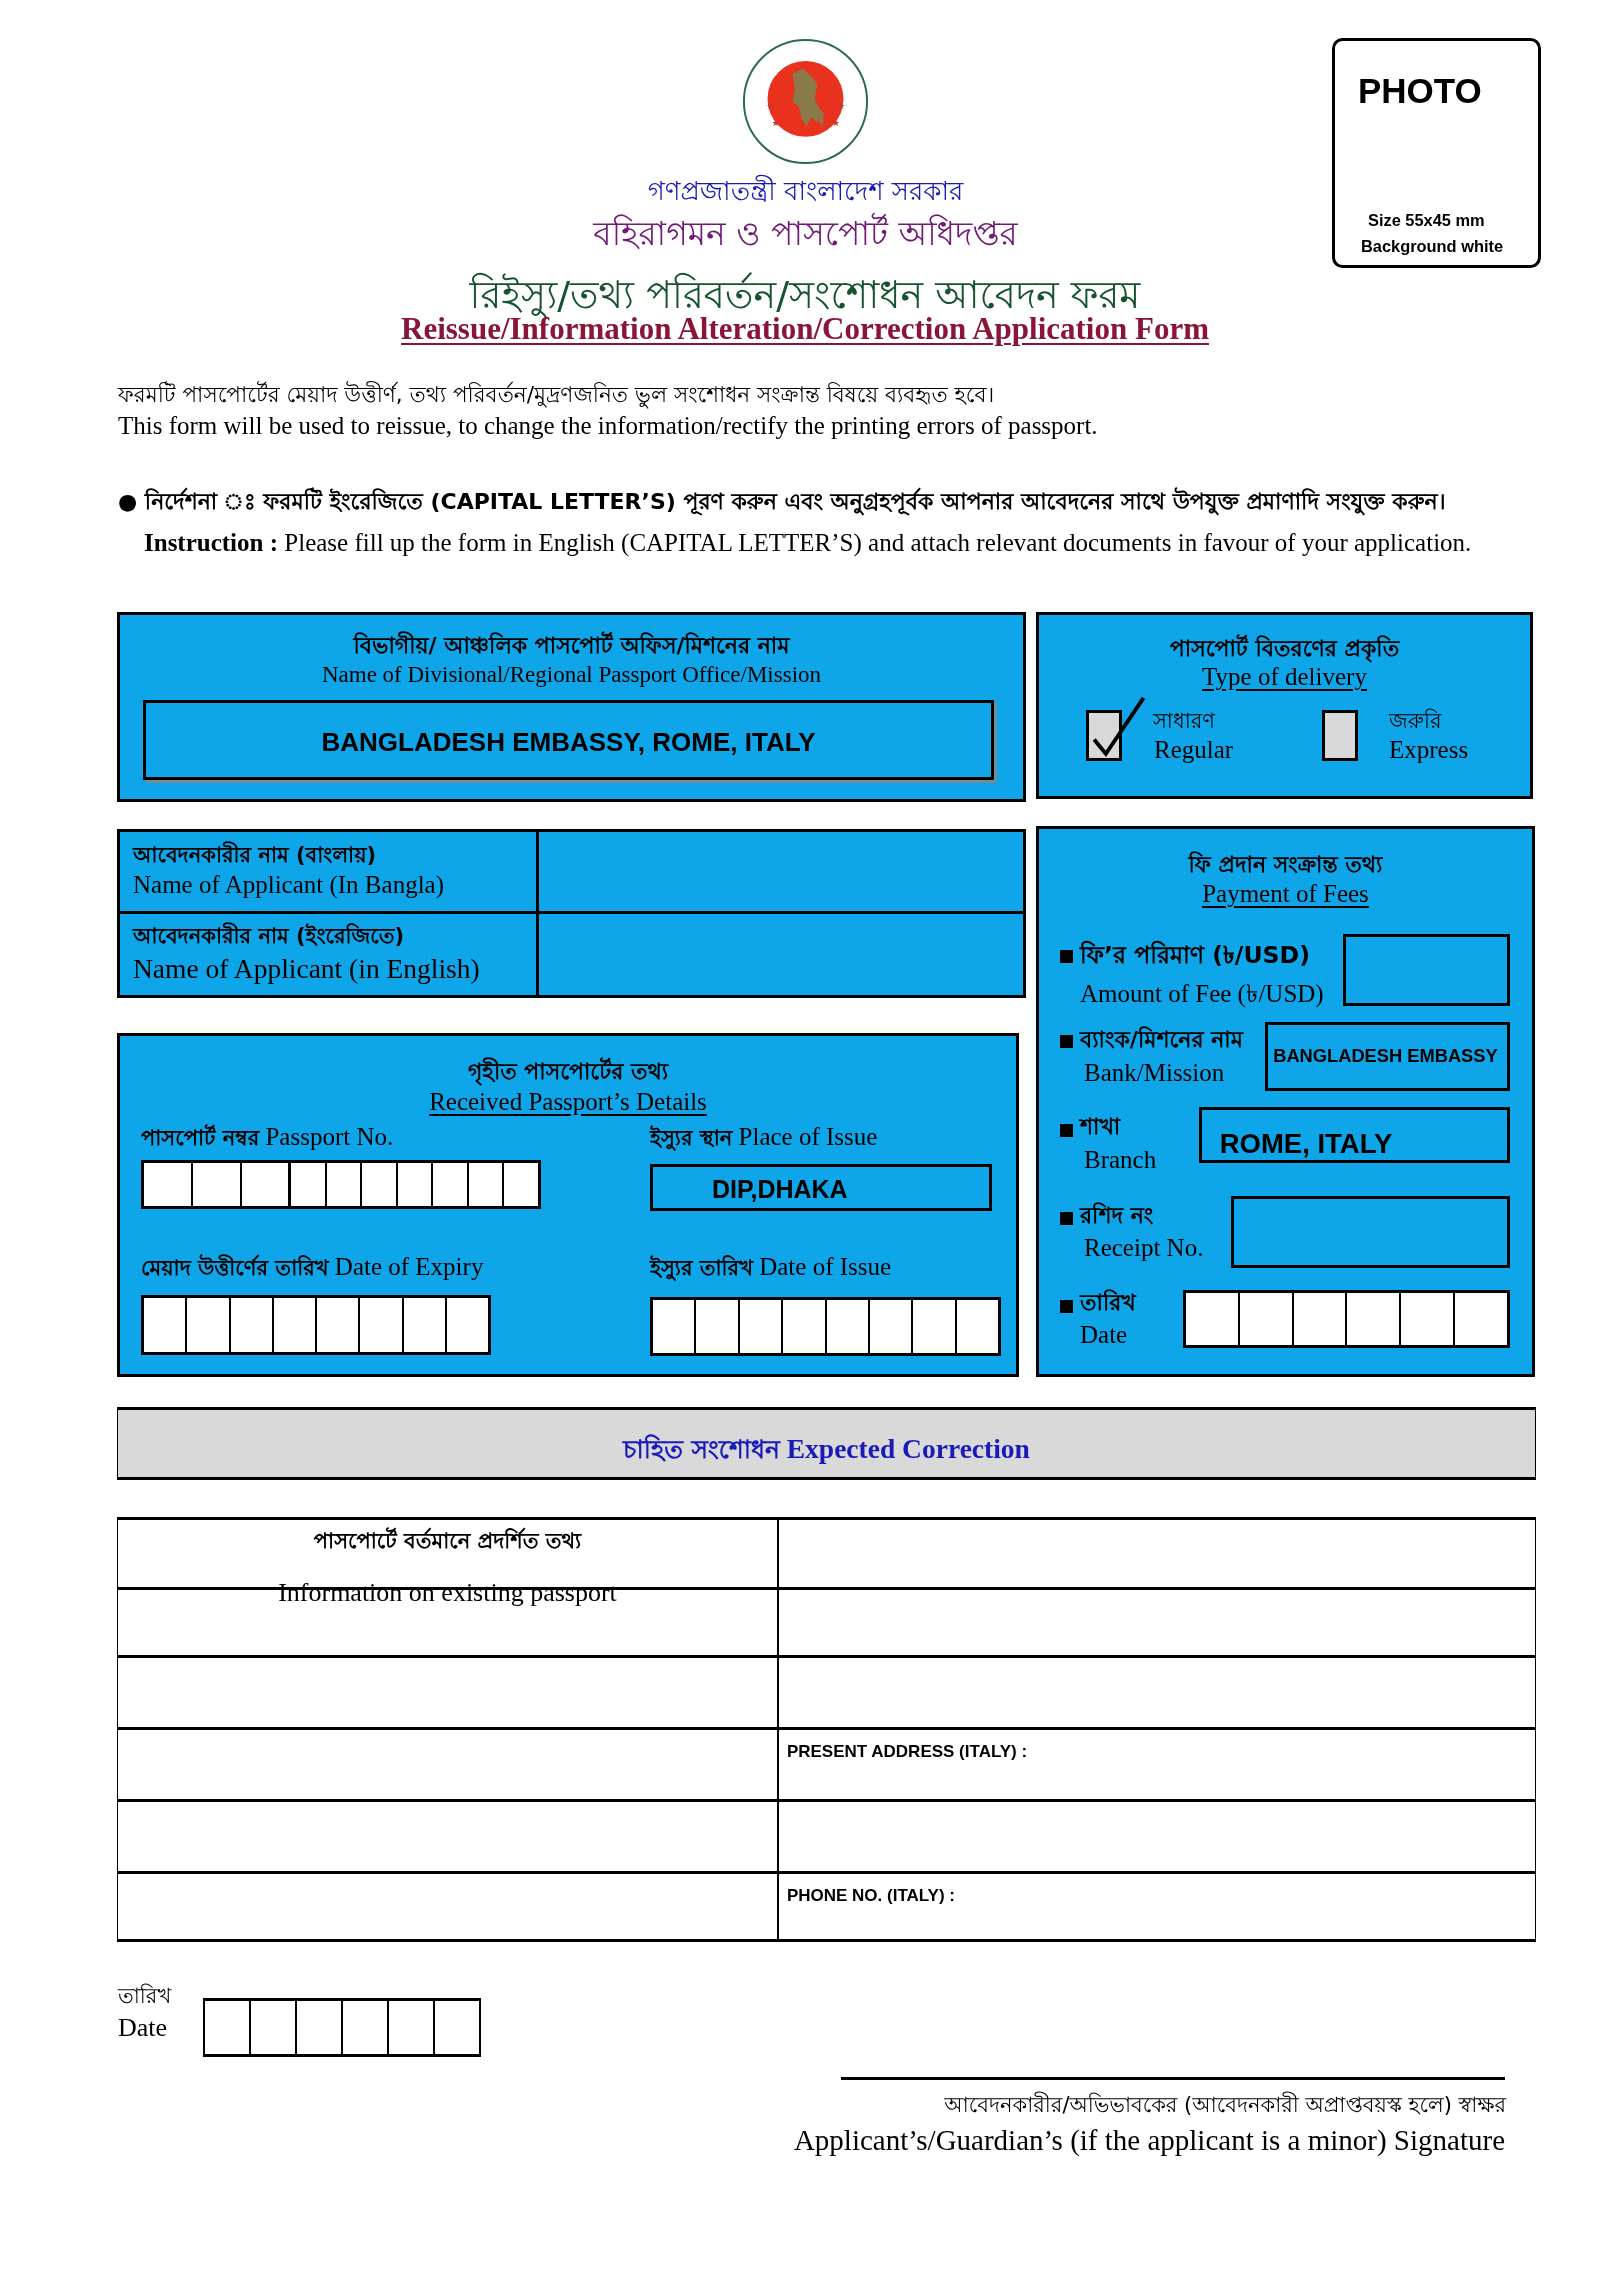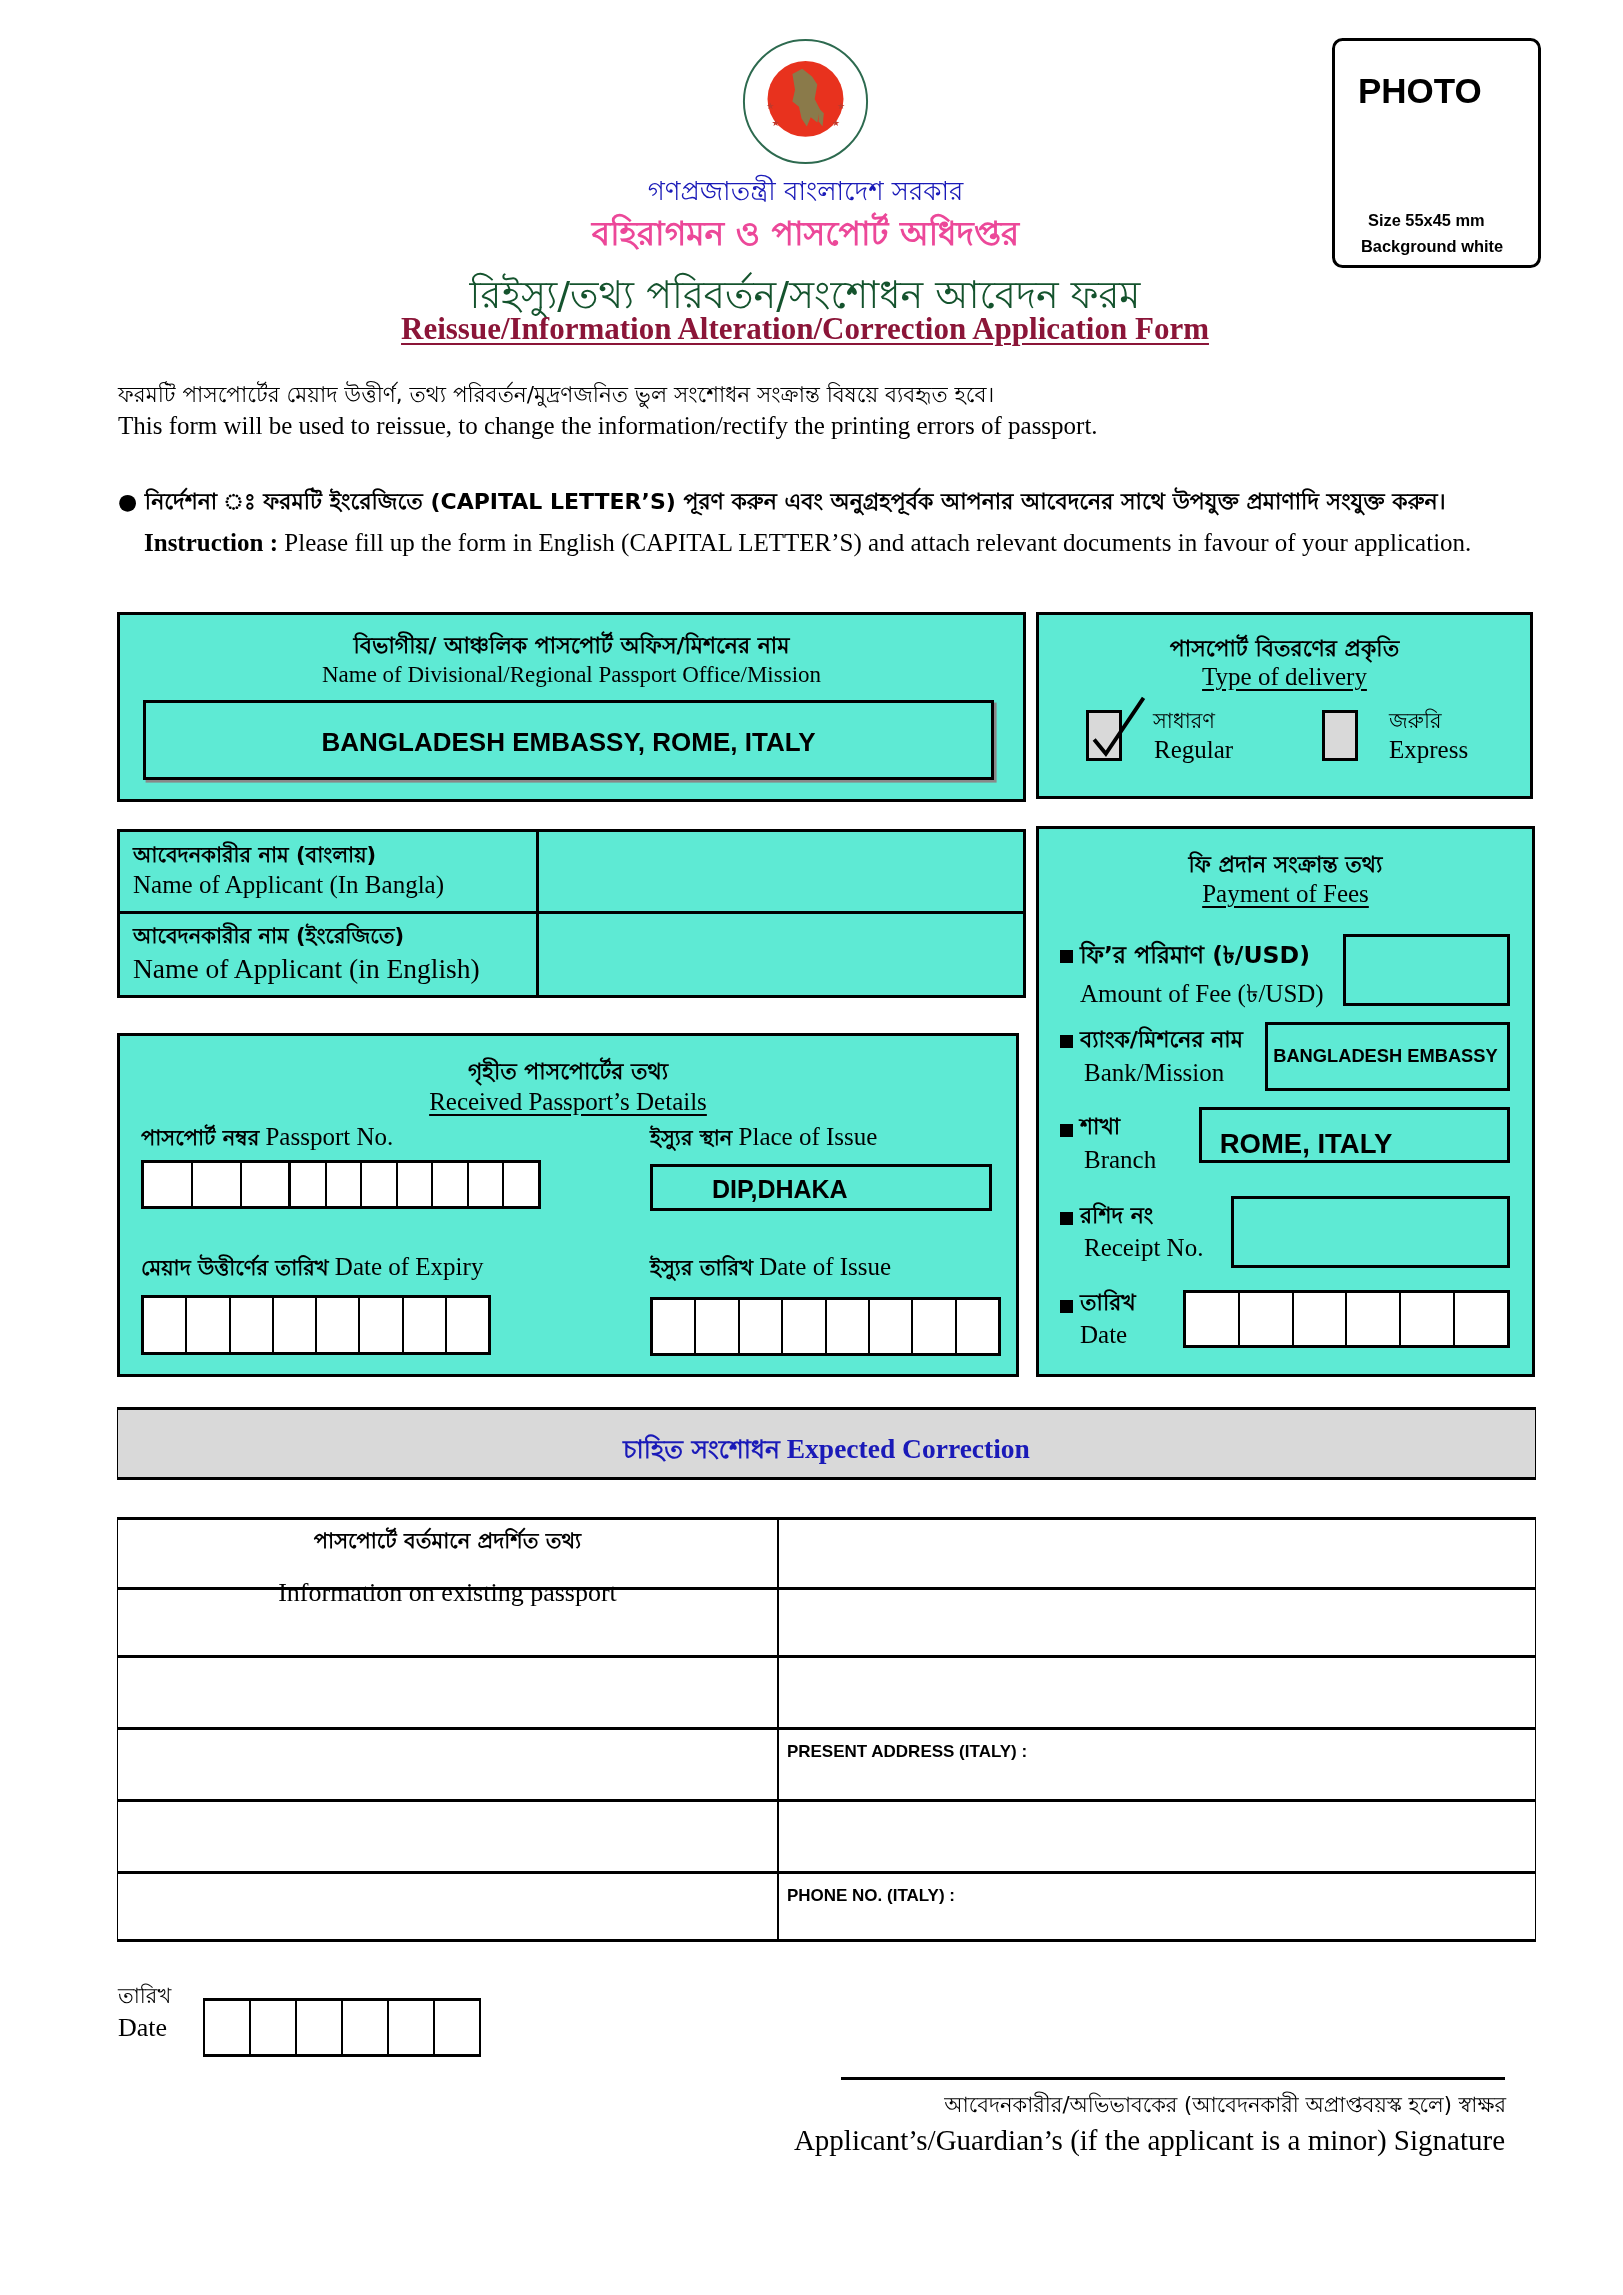--- a/index.html
+++ b/index.html
@@ -1,21 +1,21 @@
 <!DOCTYPE html>
 <html style="font-size:10.5px"><head>
 <meta charset="utf-8">
 <style>
   html, body { margin:0; padding:0; background:#ffffff; }
   body { width:1624px; height:2295px; position:relative; overflow:hidden; font-family:"Liberation Serif", serif; color:#000; }
   .abs { position:absolute; }
   .serif { font-family:"Liberation Serif", serif; }
   .sans { font-family:"Liberation Sans", sans-serif; }
   .bn { font-family:"DejaVu Sans", sans-serif; }
-  .box { position:absolute; border:3.3px solid #000; box-sizing:border-box; background:#5eead4; }
+  .box { position:absolute; border:3.3px solid #000; box-sizing:border-box; background:#0ea5e9; }
   .center { text-align:center; }
   .u { text-decoration:underline; text-underline-offset:3.9px; text-decoration-thickness:2px; }
   .cells { position:absolute; display:flex; border:3.3px solid #000; box-sizing:border-box; background:#fff; }
   .cells .cell { flex:1; border-right:2.6px solid #000; box-sizing:border-box; }
   .cells .cell:last-child { border-right:none; }
   .sq { position:absolute; width:13px; height:13px; background:#000; }
   .filltext { font-family:"Liberation Sans", sans-serif; font-weight:bold; }
 </style>
 </head>
 <body>
@@ -27,21 +27,21 @@
     <path d="M80 58 L95 50 L110 62 L118 74 L114 96 L122 112 L118 132 L108 124 L102 138 L94 126 L90 108 L80 100 L84 82 Z" fill="#8a7a4a"></path>
     <path d="M120 110 L128 118 L126 138 L120 130 Z" fill="#8a7a4a"></path>
     <text x="40" y="112" fill="#c0392b" font-size="14">★</text>
     <text x="148" y="112" fill="#c0392b" font-size="14">★</text>
     <text x="48" y="138" fill="#c0392b" font-size="14">★</text>
     <text x="140" y="138" fill="#c0392b" font-size="14">★</text>
   </svg>
 </div>
 
 <div class="abs bn center" style="left:524px;top:171px;width:563px;font-size:26px;color:#1a1ab8;">গণপ্রজাতন্ত্রী বাংলাদেশ সরকার</div>
-<div class="abs bn center" style="left:524px;top:208px;width:563px;font-size:33px;font-weight:bold;color:#ec4899;">বহিরাগমন ও পাসপোর্ট অধিদপ্তর</div>
+<div class="abs bn center" style="left:524px;top:208px;width:563px;font-size:33px;font-weight:normal;color:#701a75;">বহিরাগমন ও পাসপোর্ট অধিদপ্তর</div>
 <div class="abs bn center" style="left:327px;top:265px;width:956px;font-size:38px;font-weight:normal;color:#14532d;">রিইস্যু/তথ্য পরিবর্তন/সংশোধন আবেদন ফরম</div>
 <div class="abs serif center u" style="left:327px;top:311px;width:956px;font-size:31px;font-weight:bold;color:#8b1538;">Reissue/Information Alteration/Correction Application Form</div>
 
 <div class="abs" style="left:1332px;top:38px;width:209px;height:230px;border:3.9px solid #000;border-radius:10.5px;box-sizing:border-box;">
   <div class="abs sans" style="left:23px;top:29.5px;font-size:35px;font-weight:bold;">PHOTO</div>
   <div class="abs sans" style="left:33px;top:170px;font-size:16.4px;font-weight:bold;">Size 55x45 mm</div>
   <div class="abs sans" style="left:26px;top:196px;font-size:16.4px;font-weight:bold;">Background white</div>
 </div>
 
 <div class="abs bn" style="left:118px;top:378px;font-size:21.6px;width:1440px;">ফরমটি পাসপোর্টের মেয়াদ উত্তীর্ণ, তথ্য পরিবর্তন/মুদ্রণজনিত ভুল সংশোধন সংক্রান্ত বিষয়ে ব্যবহৃত হবে।</div>

